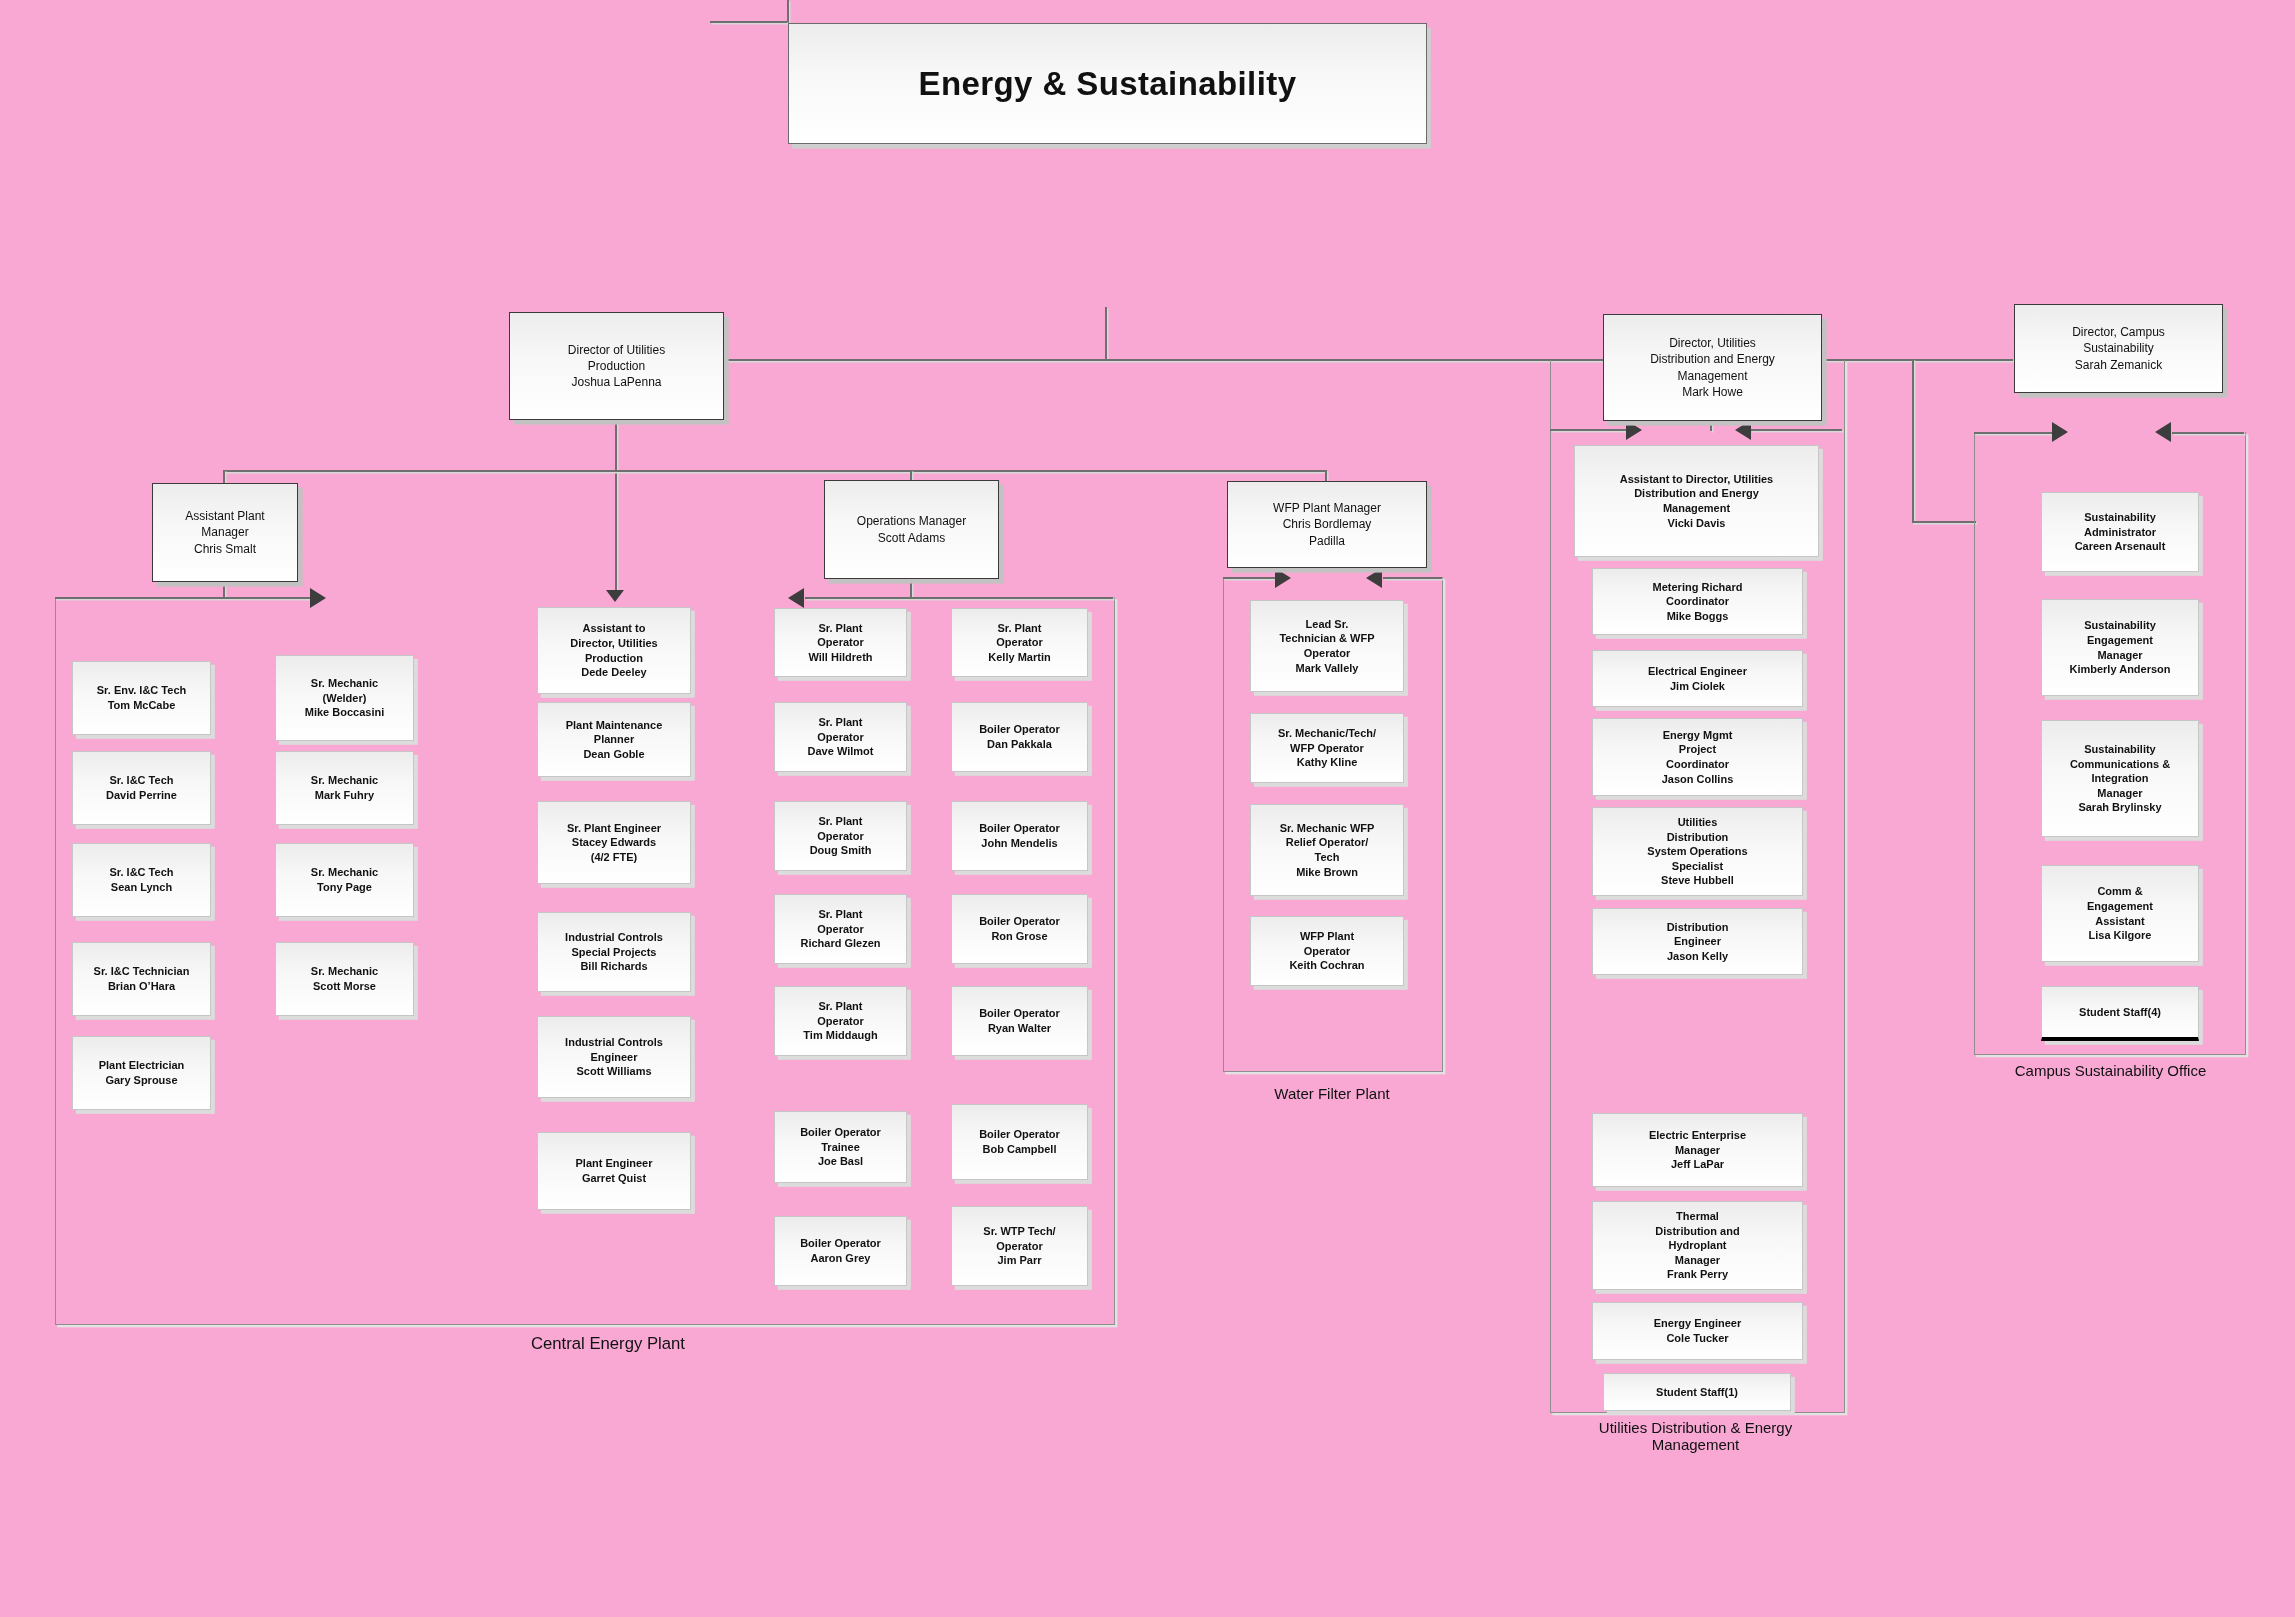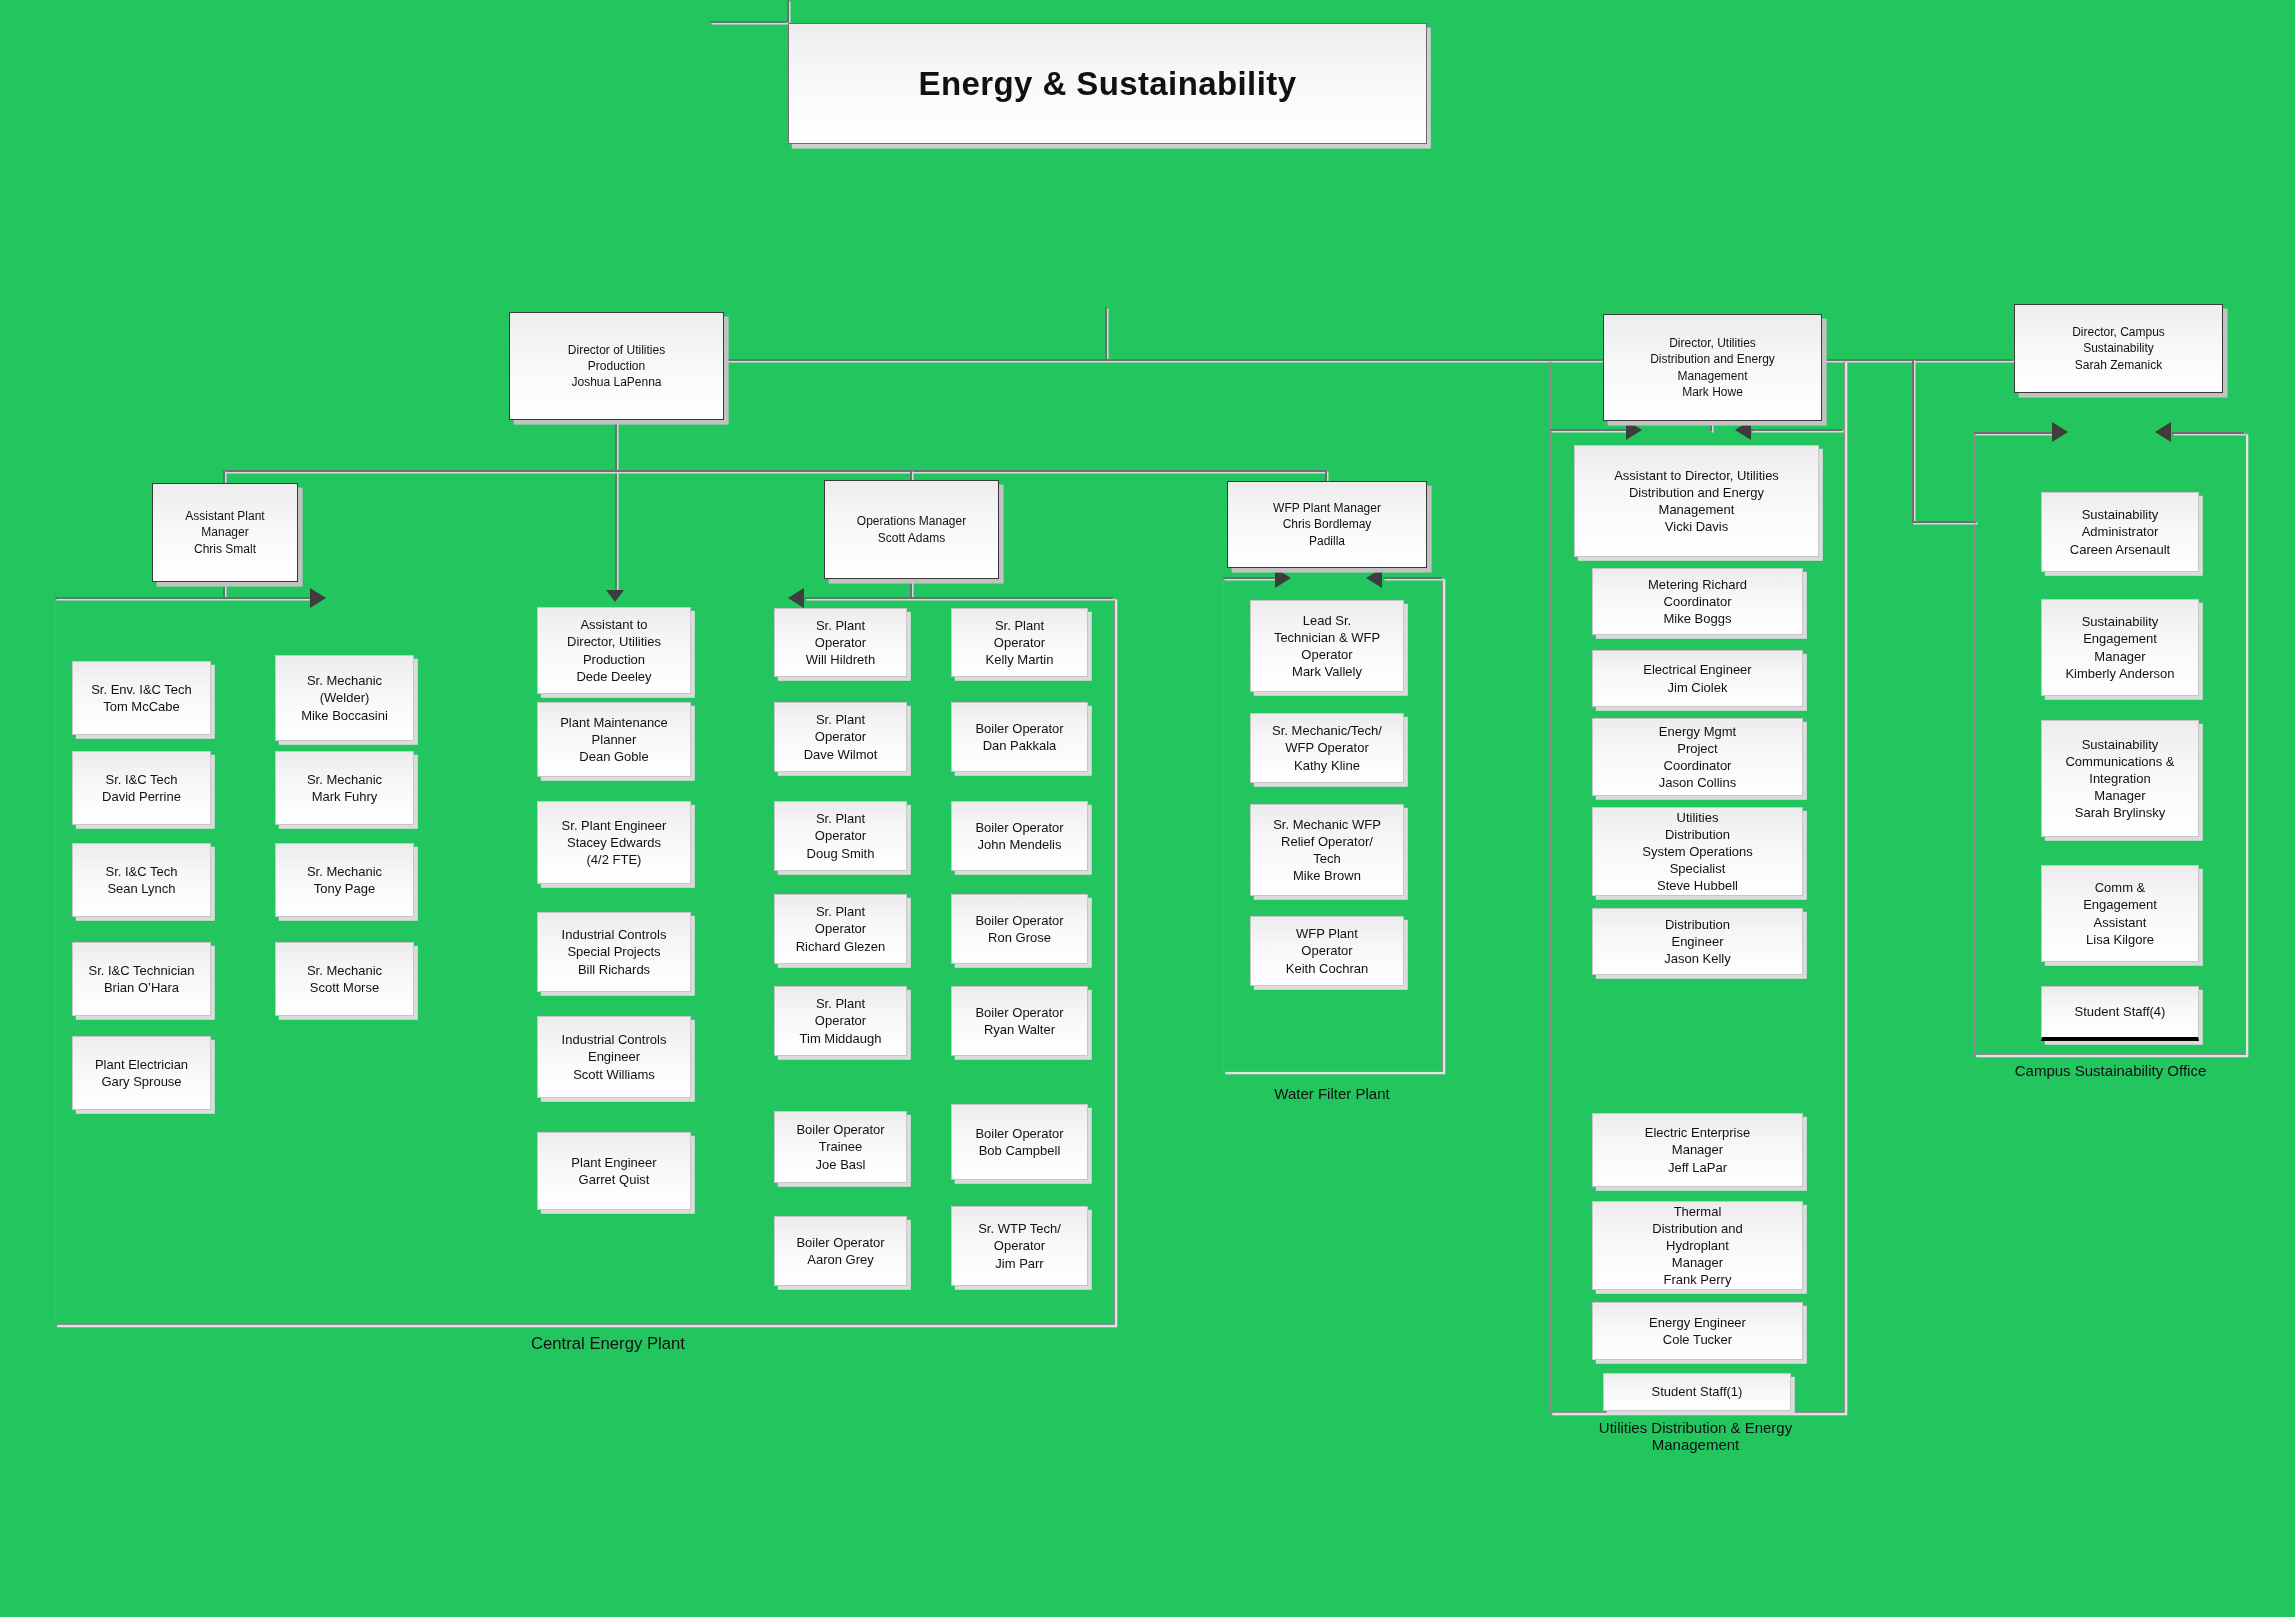--- a/index.html
+++ b/index.html
@@ -1,27 +1,27 @@
 <!DOCTYPE html>
 <html style="font-size:12px"><head>
 <meta charset="utf-8">
 <style>
   html,body{margin:0;padding:0;background:#ffffff;}
-  #canvas{position:relative;width:2295px;height:1618px;background:#22c55e;overflow:hidden;
+  #canvas{position:relative;width:2295px;height:1618px;background:#f9a8d4;overflow:hidden;
           font-family:"Liberation Sans","DejaVu Sans",sans-serif;color:#111;}
   .ln{position:absolute;background:#6f6f6f;box-shadow:1.5px 1.5px 0 #d9d9d9;}
   .frame{position:absolute;border-left:1.5px solid #8f8f8f;border-right:1.5px solid #8f8f8f;
          border-bottom:1.5px solid #8f8f8f;box-shadow:2.3px 2.3px 0 #e3e3e3;}
   .ar{position:absolute;width:0;height:0;}
   .ar-r{border-top:10px solid transparent;border-bottom:10px solid transparent;border-left:16.7px solid #3d3d3d;}
   .ar-l{border-top:10px solid transparent;border-bottom:10px solid transparent;border-right:16.7px solid #3d3d3d;}
   .ar-d{border-left:9px solid transparent;border-right:9px solid transparent;border-top:12px solid #3d3d3d;}
   .bx{position:absolute;display:flex;align-items:center;justify-content:center;text-align:center;
       white-space:pre-line;background:linear-gradient(180deg,#ececec 0%,#f7f7f7 40%,#ffffff 100%);}
-  .pbox{border:0.8px solid #c6c6c6;box-shadow:3.8px 3.8px 0 #dcdcdc;font-size:13px;line-height:1.32;}
+  .pbox{border:0.8px solid #c6c6c6;box-shadow:3.8px 3.8px 0 #dcdcdc;font-size:11px;line-height:1.32;font-weight:bold;}
   .main{border:1.5px solid #3a3a3a;box-shadow:4.6px 4.6px 0 #c2c2c2;font-size:12px;line-height:1.35;}
   .dbl::before{content:"";position:absolute;inset:2.3px;border:0.8px solid #4a4a4a;pointer-events:none;}
   .title-bx{font-size:33px;font-weight:bold;border:1.5px solid #6b6b6b;box-shadow:3.8px 4.6px 0 #cfcfcf;letter-spacing:0.4px;}
   .lbl{position:absolute;text-align:center;font-size:15px;white-space:pre-line;line-height:1.15;}
 </style>
 </head>
 <body>
 
 <div id="canvas">
 

